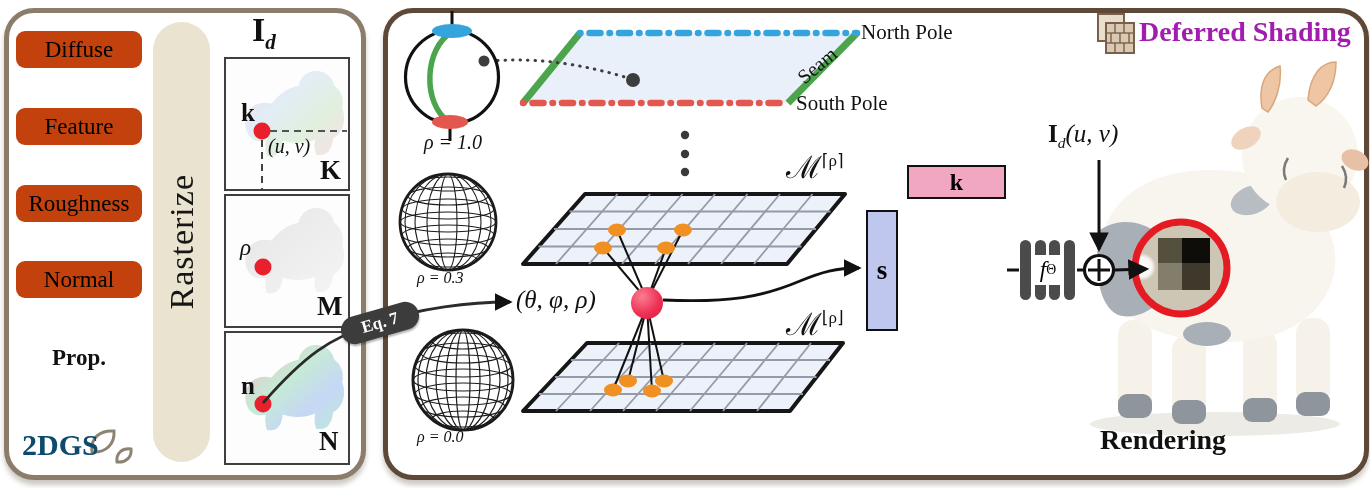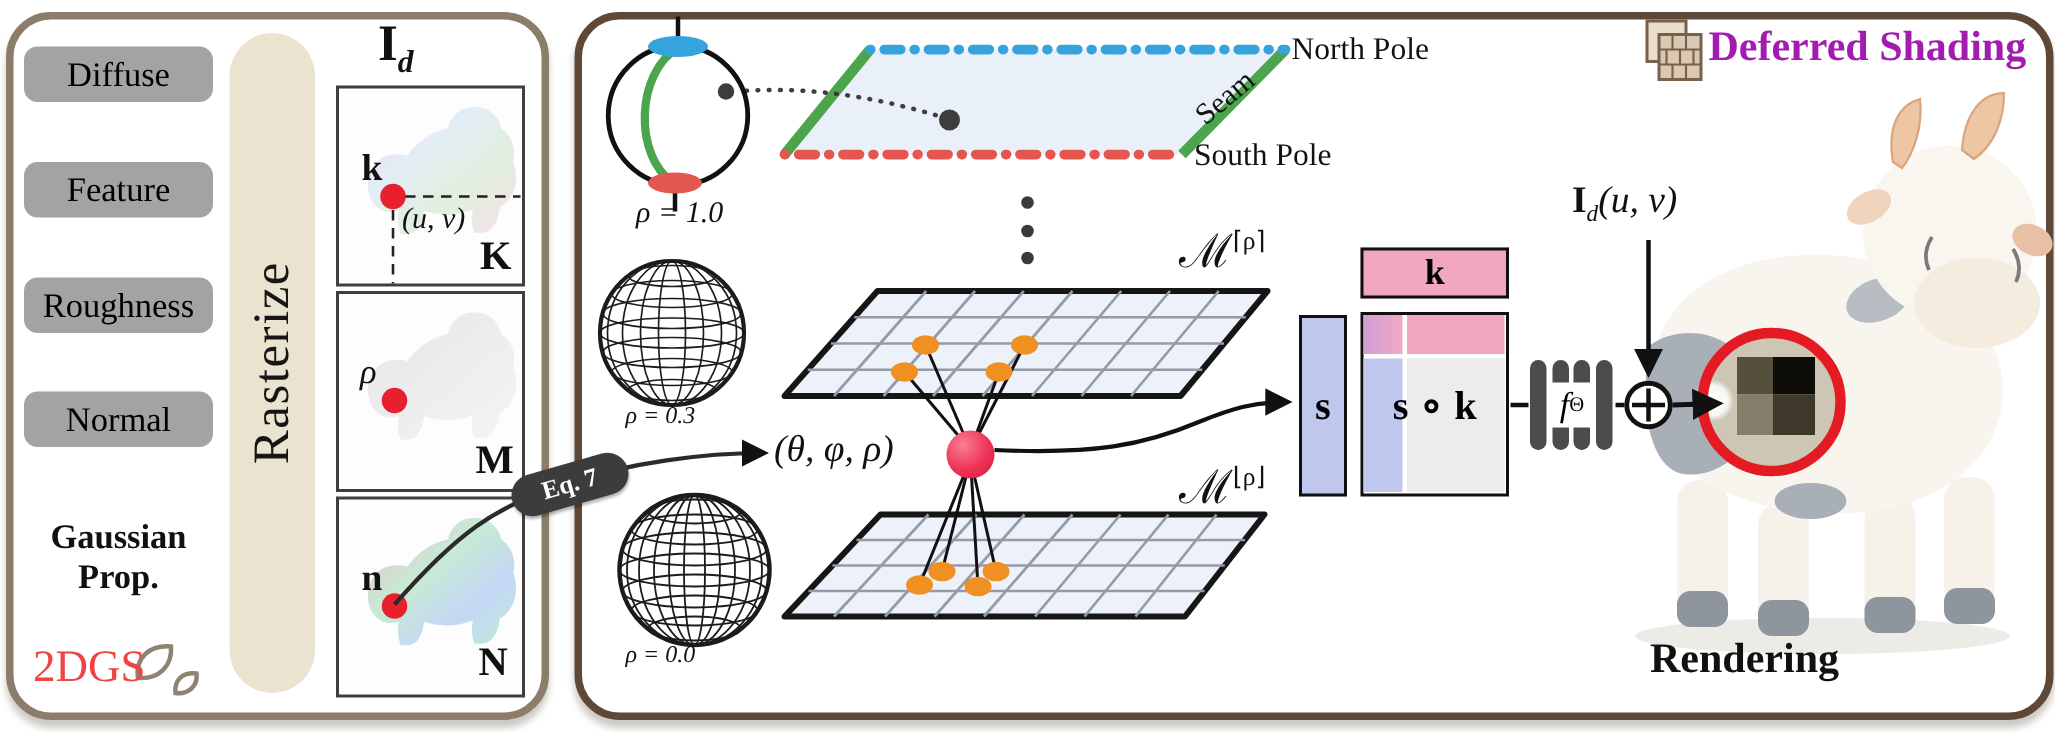--- a/index.html
+++ b/index.html
@@ -3,21 +3,21 @@
 <meta charset="utf-8">
 <style>
   html,body{margin:0;padding:0;background:#ffffff;}
   #fig{position:relative;width:1370px;height:488px;background:#ffffff;overflow:hidden;
        font-family:"Liberation Serif",serif;}
   .panel{position:absolute;background:#ffffff;border-radius:30px;z-index:1;
          box-shadow:0 5px 5px rgba(110,100,85,.35);}
   #left-panel{left:4px;top:8px;width:352px;height:462px;border:5px solid #8b7d6a;}
   #right-panel{left:383px;top:8px;width:976px;height:462px;border:5px solid #5e4938;}
   .lbl{position:absolute;z-index:10;color:#111;white-space:nowrap;line-height:1.05;}
-  .prop-box{position:absolute;left:16px;width:126px;height:37px;background:#a3a3a3;
+  .prop-box{position:absolute;left:16px;width:126px;height:37px;background:#c2410c;
             border-radius:9px;display:flex;align-items:center;justify-content:center;
             font-size:23px;z-index:3;}
   #rasterize-pill{position:absolute;left:153px;top:22px;width:57px;height:440px;
             background:#eae3cf;border-radius:29px;display:flex;align-items:center;
             justify-content:center;z-index:3;}
   #rasterize-pill span{writing-mode:vertical-rl;transform:rotate(180deg);font-size:34px;
             letter-spacing:1px;color:#161616;}
   .map-box{position:absolute;left:224px;width:126px;height:134px;background:#fdfdfd;
            border:2px solid #3f3f3f;box-sizing:border-box;z-index:2;}
   .tag{font-weight:bold;font-size:27px;}
@@ -53,25 +53,24 @@
 
   <div id="left-panel" class="panel"></div>
   <div id="right-panel" class="panel"></div>
 
   <div class="prop-box" style="top:31px">Diffuse</div>
   <div class="prop-box" style="top:108px">Feature</div>
   <div class="prop-box" style="top:185px">Roughness</div>
   <div class="prop-box" style="top:261px">Normal</div>
 
   <div class="lbl" style="left:16px;top:344px;width:126px;text-align:center;font-weight:bold;font-size:23px;line-height:27px;">
-    <span style="display:block">Gaussian</span>
     <span style="display:block">Prop.</span>
   </div>
 
-  <div class="lbl" style="left:22px;top:429px;font-weight:normal;font-size:30px;color:#ef4444;">2DGS</div>
+  <div class="lbl" style="left:22px;top:429px;font-weight:bold;font-size:30px;color:#0c4a6e;">2DGS</div>
 
   <div id="rasterize-pill">
     <span>Rasterize</span>
   </div>
 
   <div class="map-box" style="top:57px"></div>
   <div class="map-box" style="top:194px"></div>
   <div class="map-box" style="top:331px"></div>
 
   <div class="lbl" style="left:252px;top:12px;font-size:34px;font-weight:bold;">
@@ -105,27 +104,20 @@
     <span>ℳ</span><span style="font-size:17px;vertical-align:12px;">⌊ρ⌋</span>
   </div>
   <div class="lbl it" style="left:516px;top:287px;font-size:25px;">(θ, φ, ρ)</div>
 
   <div id="s-box">
       <span>s</span>
     </div>
   <div id="k-box">
       <span>k</span>
     </div>
-  <div id="sk-box">
-    <div class="cell" style="left:0;top:0;width:26px;height:26px;background:linear-gradient(90deg,#cf9fd4,#f2a9c3);"></div>
-    <div class="cell" style="left:29px;top:0;width:65px;height:26px;background:#f1a6c1;"></div>
-    <div class="cell" style="left:0;top:29px;width:26px;height:89px;background:#bfc7ef;"></div>
-    <div class="cell" style="left:29px;top:29px;width:65px;height:89px;background:#ececea;"></div>
-    <div id="sk-label">s ∘ k</div>
-  </div>
   <div class="lbl cap" style="left:890px;top:335px;width:134px;">
   </div>
 
   <div id="ftheta">
     <div class="bar" style="left:0px"></div>
     <div class="bar" style="left:14.7px"></div>
     <div class="bar" style="left:29.4px"></div>
     <div class="bar" style="left:44.1px"></div>
     <div class="fwin">
       <span class="it">f</span>

